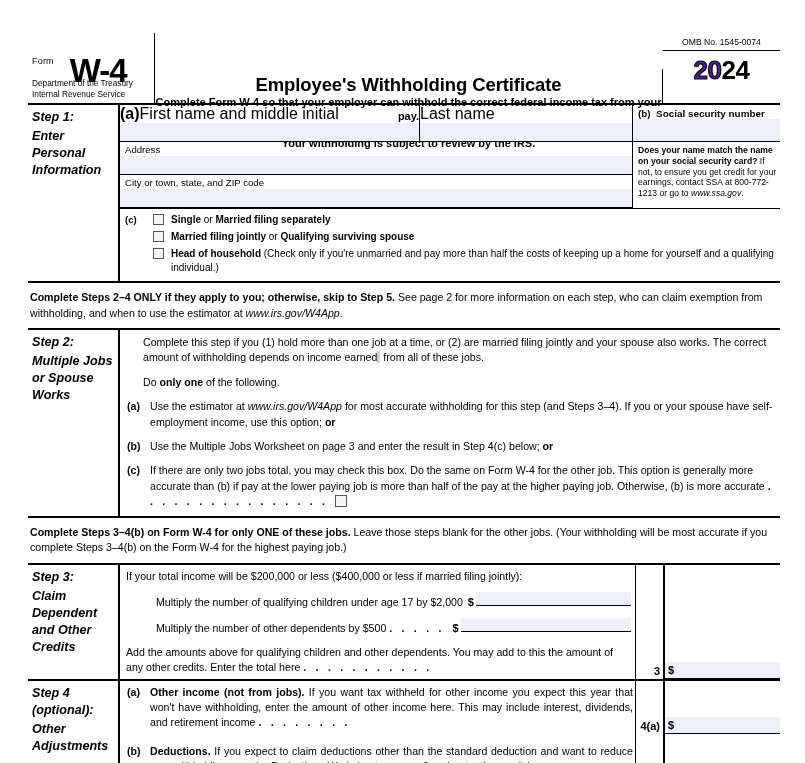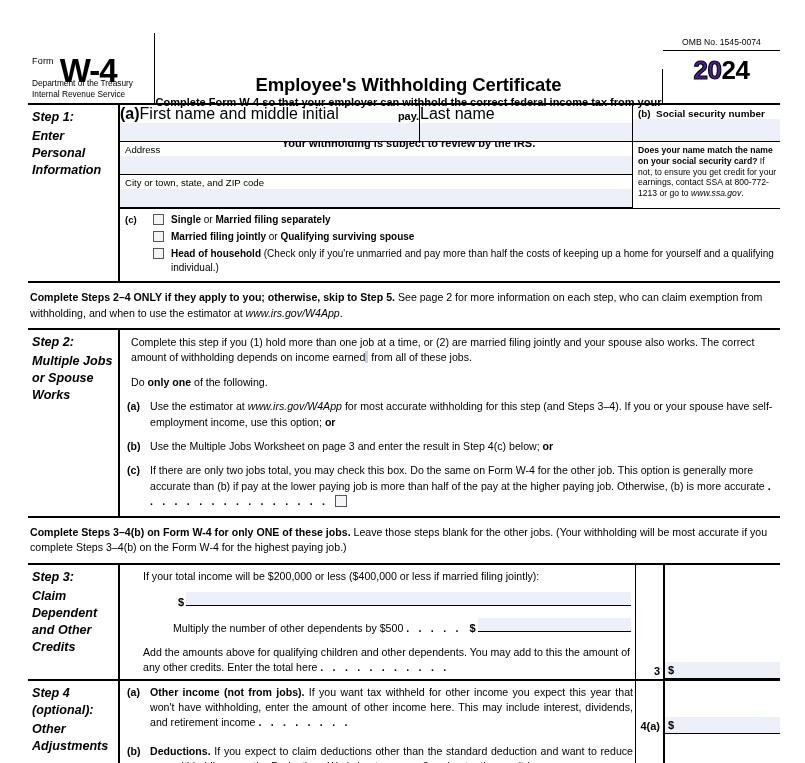--- a/index.html
+++ b/index.html
@@ -31,21 +31,21 @@
   }
   .hdr-left {
     width: 127px;
     border-right: 1px solid #000;
     padding-top: 3px;
     position: relative;
   }
   .hdr-left .formline {
     display: flex;
     align-items: baseline;
-    gap: 6px;
+    gap: 16px;
     padding-left: 4px;
   }
   .hdr-left .formword {
     font-size: 9px;
     letter-spacing: .2px;
   }
   .hdr-left .w4 {
     font-size: 33px;
     font-weight: bold;
     letter-spacing: -1px;
@@ -182,21 +182,21 @@
   
   .noteblock {
     font-size: 10.6px;
     line-height: 15.5px;
     padding: 7px 2px 7px 2px;
     border-bottom: 2px solid #000;
   }
 
   
   .s2-body { padding: 5px 2px 6px 7px; font-size: 10.6px; line-height: 15.4px; }
-  .s2-body p { margin: 0 0 0 4px; }
+  .s2-body p { margin: 0 0 0 16px; }
   .s2-body .gap { margin-top: 9px; }
   .hl { background: #c9d2e4; }
   .sub {
     display: flex;
     margin-top: 9px;
   }
   .sub .tag {
     width: 23px; flex: 0 0 23px;
     font-weight: bold;
     text-align: left;
@@ -241,21 +241,21 @@
     bottom: 0; left: 0; right: 0;
     height: 17px;
     background: #edf0f8;
     border-bottom: 1px solid #000;
     font-size: 11px;
     font-weight: bold;
     padding-left: 3px;
     line-height: 17px;
   }
 
-  .s3-text { padding: 4px 4px 4px 23px; font-size: 10.6px; line-height: 15px; }
+  .s3-text { padding: 4px 4px 4px 6px; font-size: 10.6px; line-height: 15px; }
   .s3-line { margin-top: 8px; padding-left: 30px; display: flex; align-items: baseline; }
   .inlinefill {
     flex: 1;
     height: 14px;
     background: #edf0f8;
     border-bottom: 1.4px solid #000;
     margin-left: 2px;
   }
   .dollar { font-weight: bold; font-size: 11px; margin-left: 5px; }
 
@@ -401,20 +401,21 @@
         <div>Dependent</div>
         <div>and Other</div>
         <div>Credits</div>
       </div>
       <div class="stepbody">
         <div class="ansrow" style="min-height:101px;">
           <div class="ans-text s3-text">
             <div>If your total income will be $200,000 or less ($400,000 or less if married filing jointly):</div>
 
             <div class="s3-line">
+              <span>Multiply the number of qualifying children under age 17 by $2,000</span>
               <span class="dollar">$</span>
               <span class="inlinefill"></span>
             </div>
 
             <div class="s3-line">
               <span>Multiply the number of other dependents by $500</span>
               <span class="leaders">. . . . .</span>
               <span class="dollar">$</span>
               <span class="inlinefill"></span>
             </div>

